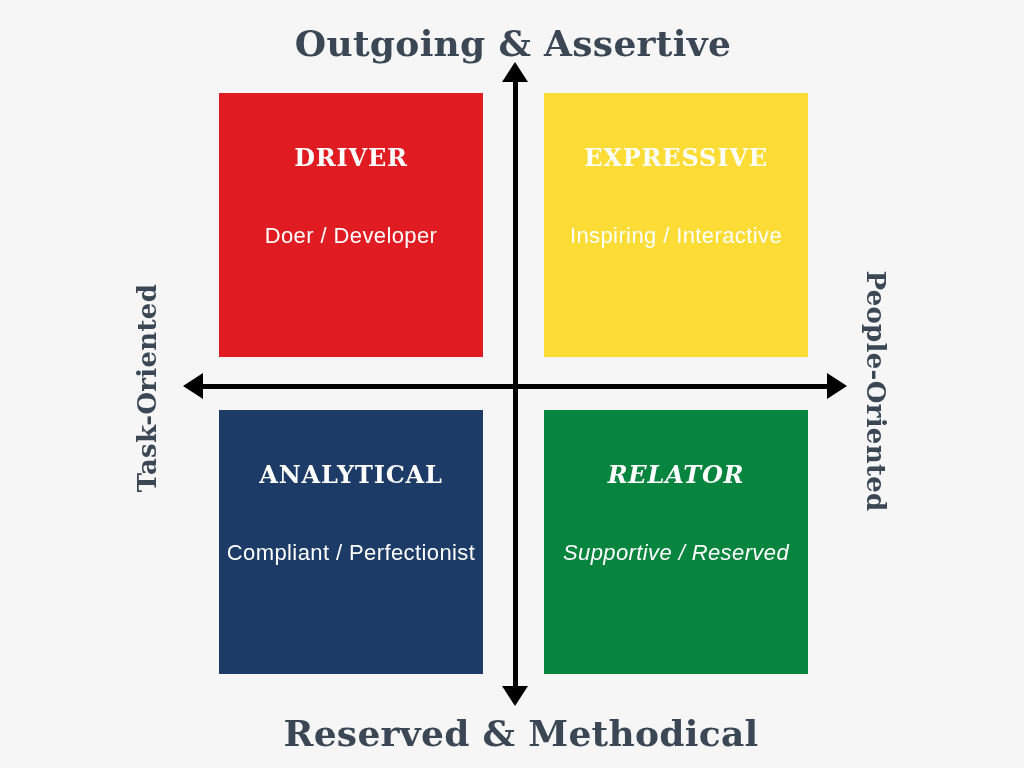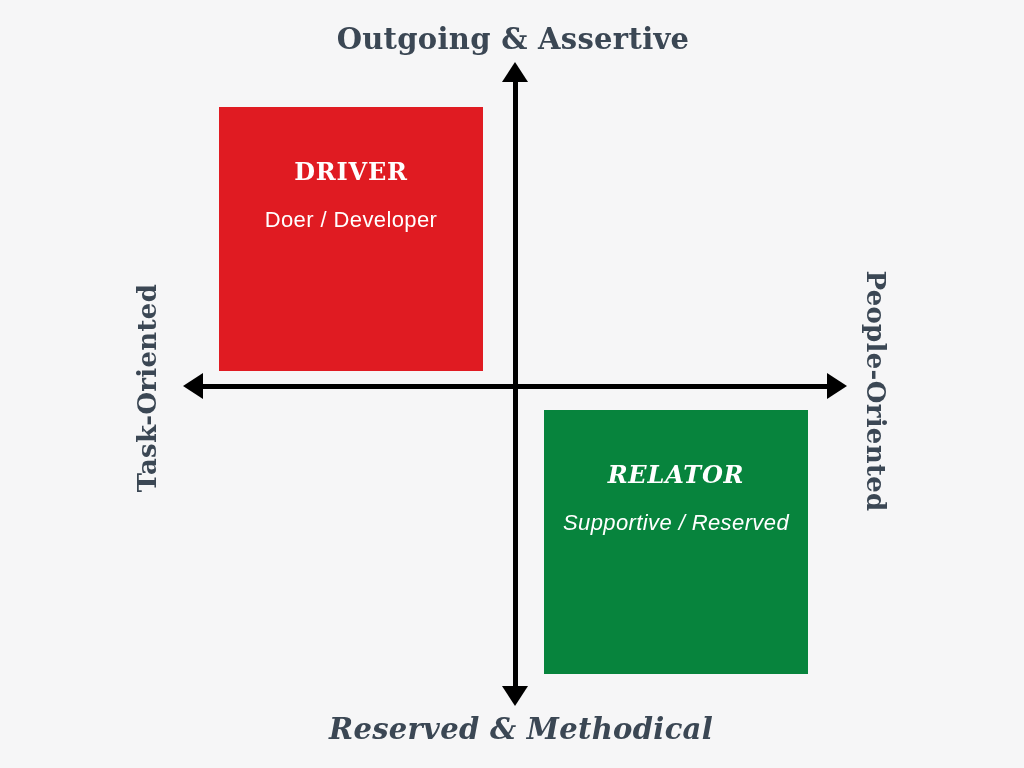--- a/index.html
+++ b/index.html
@@ -10,26 +10,26 @@
     background: var(--bg, #F6F6F7);
     overflow: hidden;
     font-family: "DejaVu Serif", "Liberation Serif", serif;
   }
 
   
   .axis-label {
     position: absolute;
     color: var(--label, #3B4754);
     font-weight: bold;
-    font-size: 29px;
+    font-size: 36px;
     white-space: nowrap;
     letter-spacing: 0.3px;
   }
   .axis-label.top    { left: 513px; top: 22px;  transform: translateX(-50%); }
-  .axis-label.bottom { left: 521px; top: 712px; transform: translateX(-50%); font-style: italic; }
+  .axis-label.bottom { left: 521px; top: 712px; transform: translateX(-50%); }
   .axis-label.left   { left: 147px; top: 388px; transform: translate(-50%,-50%) rotate(-90deg); font-size: 26px; }
   .axis-label.right  { left: 876px; top: 391px; transform: translate(-50%,-50%) rotate(90deg);  font-size: 26px; }
 
   
   .vline, .hline { position: absolute; background: var(--axis, #000); }
   .vline { left: 513px; top: 74px;  width: 5px;  height: 622px; }
   .hline { left: 197px; top: 384px; width: 630px; height: 5px; }
 
   
   .arrow { position: absolute; width: 0; height: 0; }
@@ -55,35 +55,35 @@
   }
 
   
   .quadrant {
     position: absolute;
     width: 264px;
     height: 264px;
     text-align: center;
     color: var(--qtext, #FFFFFF);
   }
-  .q-tl { left: 219px; top: 107px; }
+  .q-tl { left: 219px; top: 93px; }
   .q-tr { left: 544px; top: 93px; }
   .q-bl { left: 219px; top: 410px; }
   .q-br { left: 544px; top: 410px; }
 
   .q-title {
     margin-top: 50px;
     font-size: 24px;
     font-weight: bold;
     letter-spacing: 0.8px;
     line-height: 30px;
     font-family: "DejaVu Serif", "Liberation Serif", serif;
   }
   .q-sub {
-    margin-top: 20px;
+    margin-top: 50px;
     font-size: 22px;
     letter-spacing: 0.4px;
     line-height: 26px;
     font-family: "Liberation Sans", "DejaVu Sans", sans-serif;
     font-weight: 400;
   }
 </style>
 </head>
 <body>
 
@@ -103,20 +103,28 @@
   <div class="arrow up"></div>
   <div class="arrow down"></div>
   <div class="arrow west"></div>
   <div class="arrow east"></div>
 
   <div class="quadrant q-tl" style="background: rgb(224, 27, 34);">
     <div class="q-title">DRIVER</div>
     <div class="q-sub">Doer / Developer</div>
   </div>
 
+  <div class="quadrant q-tr" style="background: rgb(253, 220, 53);">
+    <div class="q-title">EXPRESSIVE</div>
+    <div class="q-sub">Inspiring / Interactive</div>
+  </div>
 
+  <div class="quadrant q-bl" style="background: rgb(28, 59, 102);">
+    <div class="q-title">ANALYTICAL</div>
+    <div class="q-sub">Compliant / Perfectionist</div>
+  </div>
 
   <div class="quadrant q-br" style="background: rgb(7, 132, 61); font-style: italic;">
     <div class="q-title">RELATOR</div>
     <div class="q-sub">Supportive / Reserved</div>
   </div>
 
 </div>
 
 </body></html>

